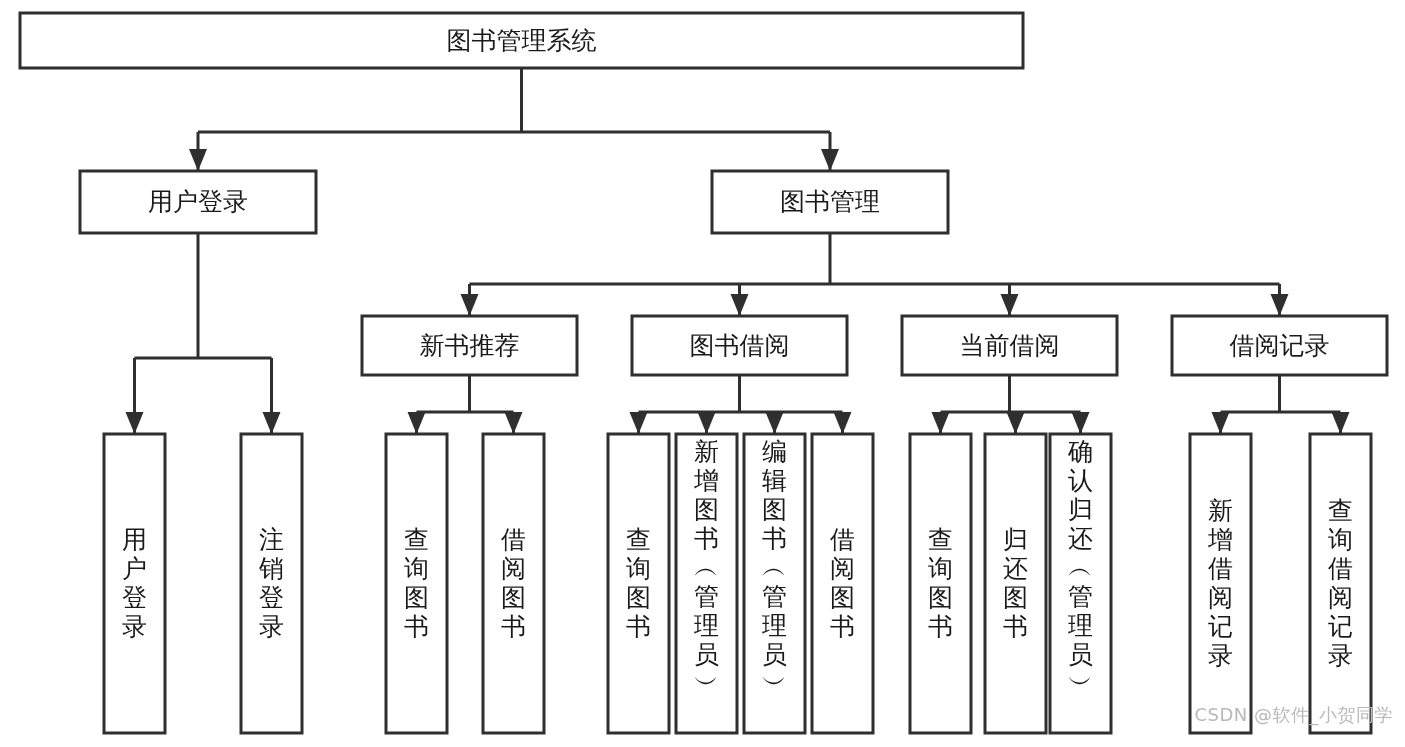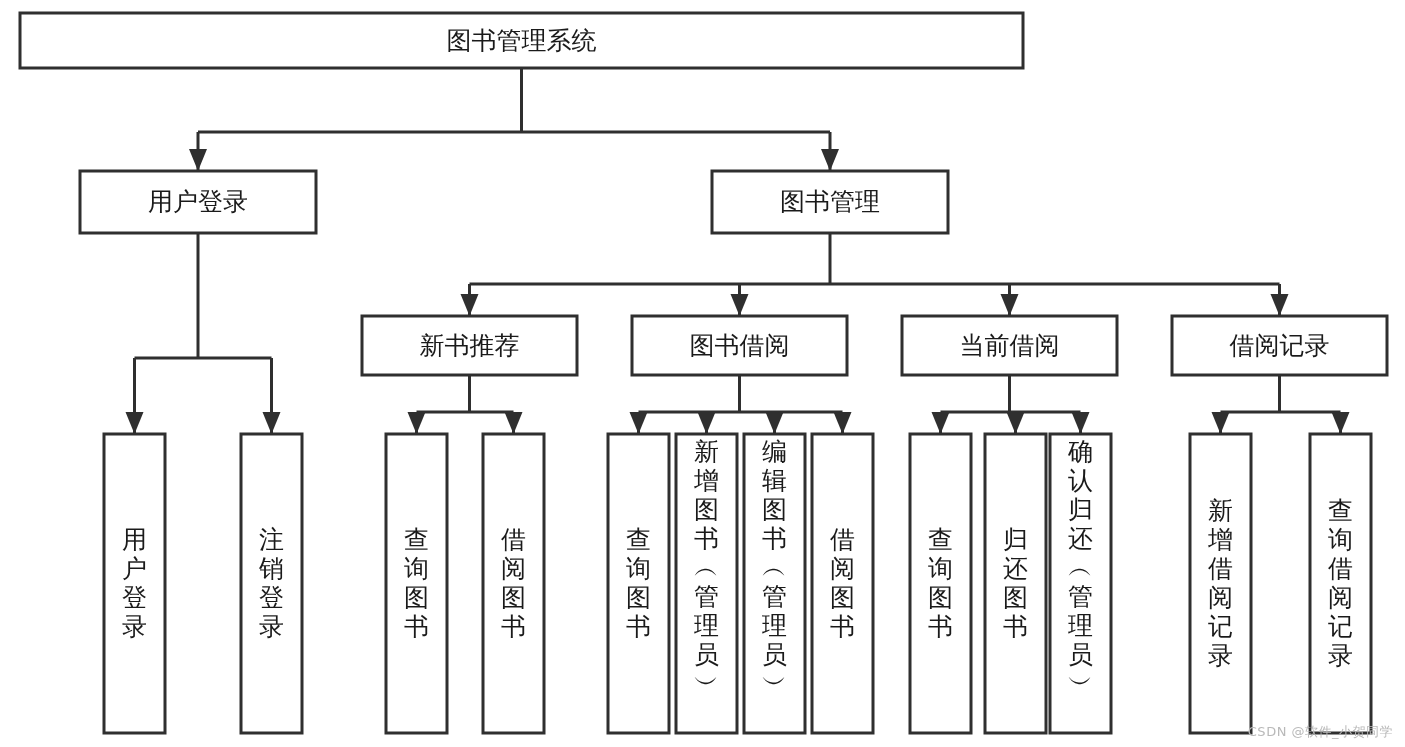--- a/index.html
+++ b/index.html
@@ -52,23 +52,23 @@
   }
   .node-label-vert {
     fill: #1a1a1a;
     font-family: "DejaVu Sans", "Liberation Sans", sans-serif;
     font-size: 25px;
     text-anchor: middle;
   }
   .watermark {
     position: absolute;
     right: 12px;
-    bottom: 6px;
-    font-family: "DejaVu Sans", "Liberation Sans", sans-serif;
-    font-size: 13px;
+    bottom: 20px;
+    font-family: "DejaVu Sans", "Liberation Sans", sans-serif;
+    font-size: 18px;
     color: #b9b9b9;
     letter-spacing: 0.5px;
     white-space: nowrap;
     pointer-events: none;
   }
 </style>
 </head>
 <body>
 
 <div id="diagram-root">

